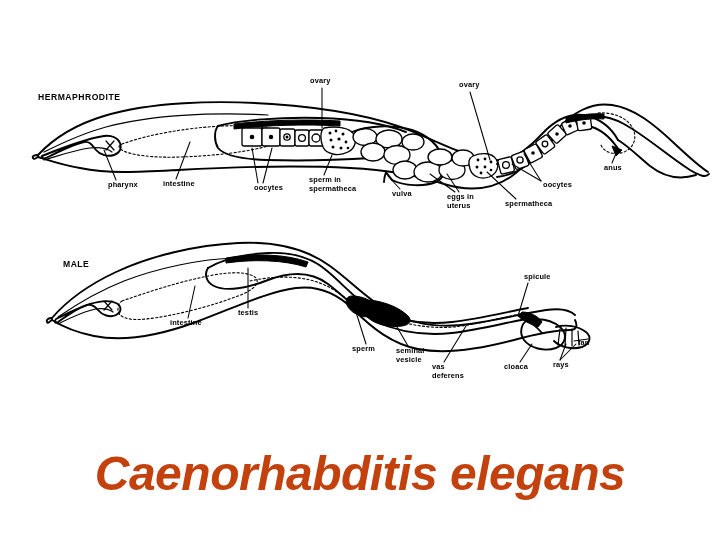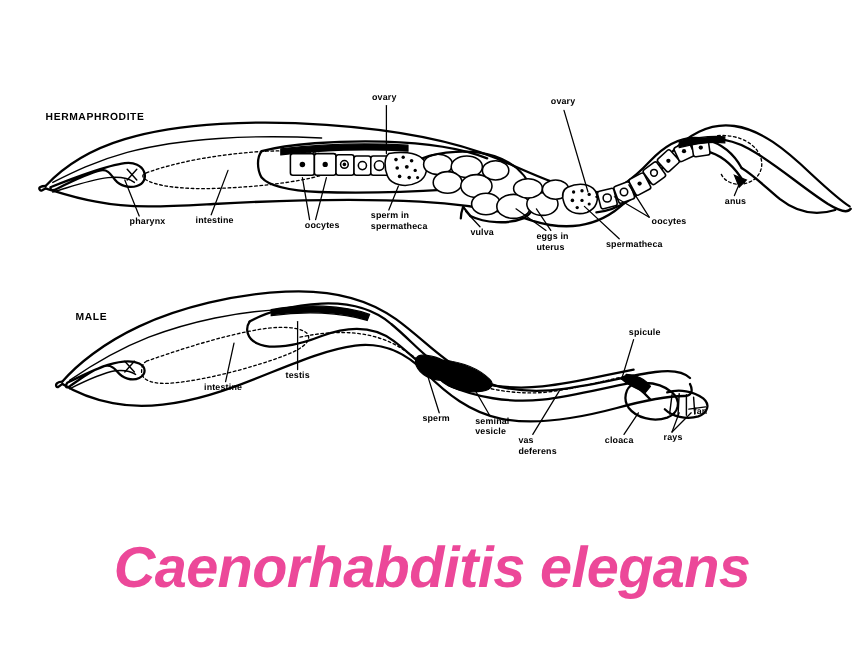--- a/index.html
+++ b/index.html
@@ -82,21 +82,21 @@
   #species-title {
     position: absolute;
     left: 0;
     top: 446px;
     width: 720px;
     text-align: center;
     font-family: "Liberation Sans", sans-serif;
     font-style: italic;
     font-weight: bold;
     font-size: 48px;
-    color: #ec4899;
+    color: #c2410c;
     letter-spacing: -0.5px;
     white-space: nowrap;
   }
 </style>
 </head>
 <body>
 
 <div id="page">
 
   <svg id="figure-svg" viewBox="0 0 720 540">

